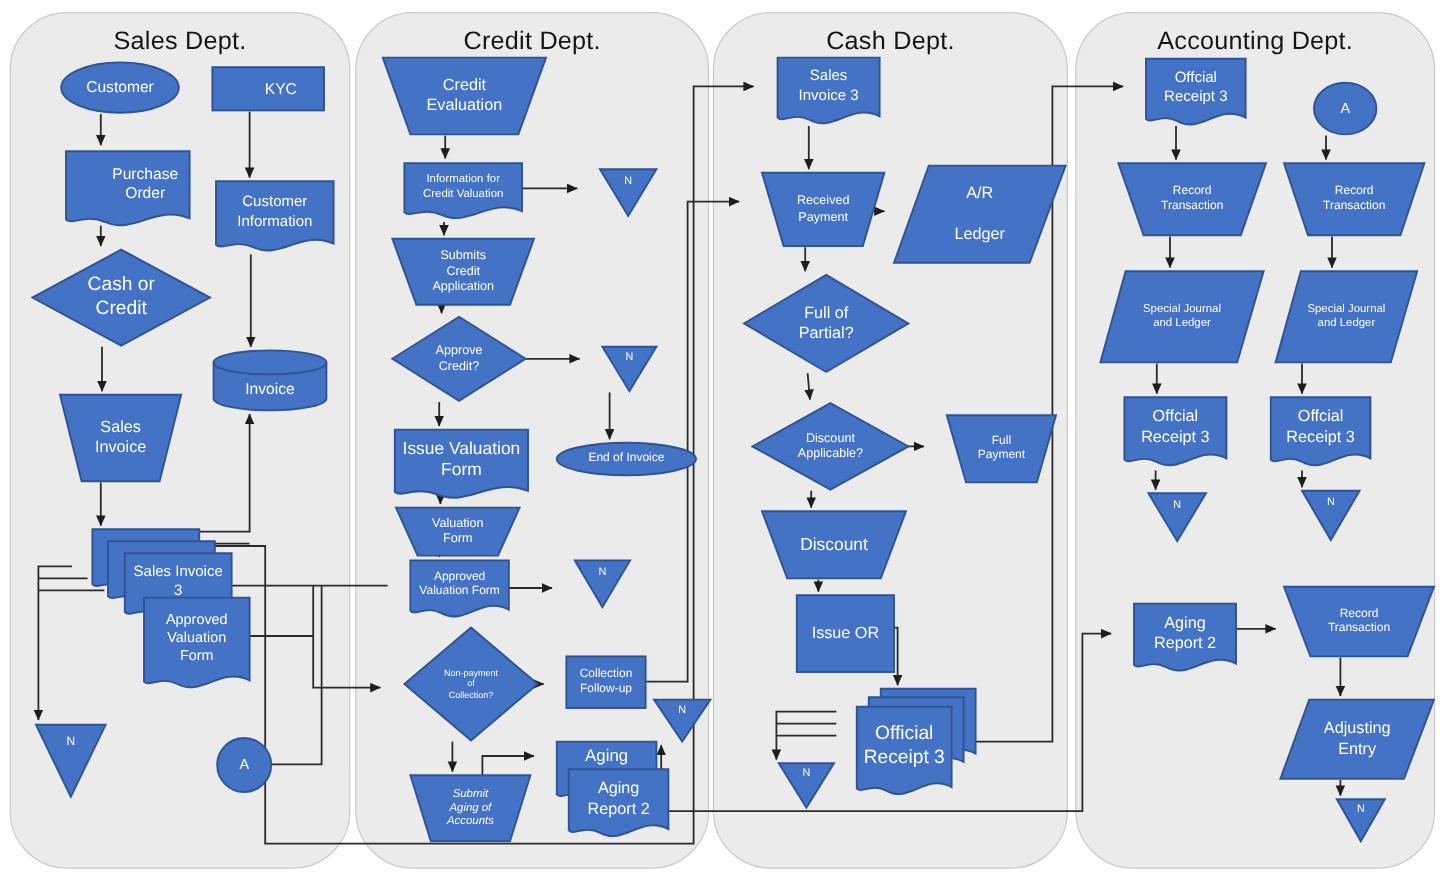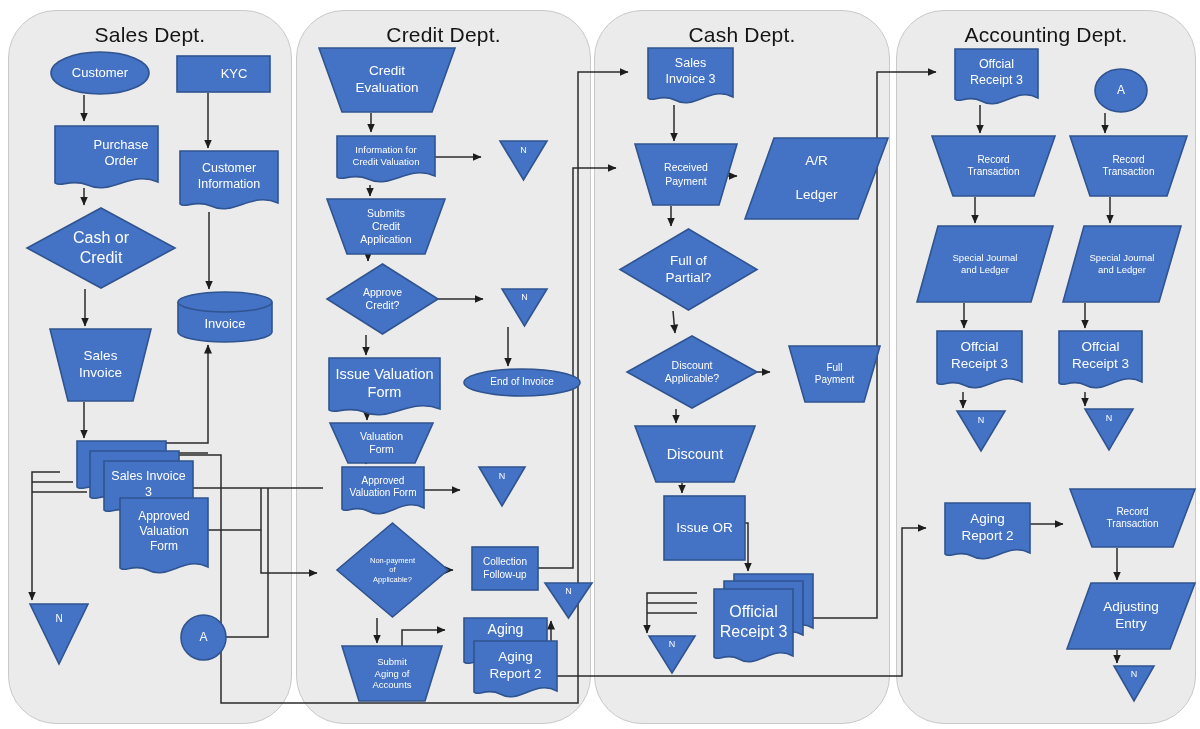--- a/index.html
+++ b/index.html
@@ -256,40 +256,40 @@
           <polygon points="1,1 47,1 24,40" fill="#4472c4" stroke="#2f5490" stroke-width="1.6"></polygon>
         </svg>
         <div class="lbl" style="font-size:9px;padding-bottom:21px;">N</div>
       </div>
       <div class="shape" style="left: 320px; top: 522px; width: 113px; height: 96px;">
         <svg width="113" height="96" viewBox="0 0 113 96">
           <polygon points="56.5,1 112,48 56.5,95 1,48" fill="#4472c4" stroke="#2f5490" stroke-width="1.6"></polygon>
         </svg>
         <div class="lbl" style="font-size:7.5px;">Non-payment
 of
-Applicable?</div>
+Collection?</div>
       </div>
       <div class="shape" style="left: 455px; top: 546px; width: 68px; height: 45px;">
         <svg width="68" height="45" viewBox="0 0 68 45">
           <rect x="1" y="1" width="66" height="43" fill="#4472c4" stroke="#2f5490" stroke-width="1.6"></rect>
         </svg>
         <div class="lbl" style="font-size:10px;">Collection
 Follow-up</div>
       </div>
       <div class="shape" style="left: 528px; top: 582px; width: 49px; height: 37px;">
         <svg width="49" height="37" viewBox="0 0 49 37">
           <polygon points="1,1 48,1 24.5,36" fill="#4472c4" stroke="#2f5490" stroke-width="1.6"></polygon>
         </svg>
         <div class="lbl" style="font-size:9px;padding-bottom:19px;">N</div>
       </div>
       <div class="shape" style="left: 325px; top: 645px; width: 102px; height: 57px;">
         <svg width="102" height="57" viewBox="0 0 102 57">
           <polygon points="1,1 101,1 84,56 18,56" fill="#4472c4" stroke="#2f5490" stroke-width="1.6"></polygon>
         </svg>
-        <div class="lbl" style="font-size:9.5px;">Submit
+        <div class="lbl" style="font-size:9.5px;font-style:italic;">Submit
 Aging of
 Accounts</div>
       </div>
       <div class="shape" style="left: 447px; top: 617px; width: 85px; height: 51px;">
         <svg width="85" height="51" viewBox="0 0 85 51">
           <path d="M1,1 H84 V44 C 61.199999999999996,32 46.75000000000001,58 27.2,47 C 13.6,40 5.1,50 1,45 Z" fill="#4472c4" stroke="#2f5490" stroke-width="1.6"></path>
         </svg>
         <div class="lbl" style="font-size:14px;padding-bottom:8px;align-items:flex-start;padding-top:4px;">Aging</div>
       </div>
       <div class="shape" style="left: 457px; top: 640px; width: 85px; height: 59px;">

